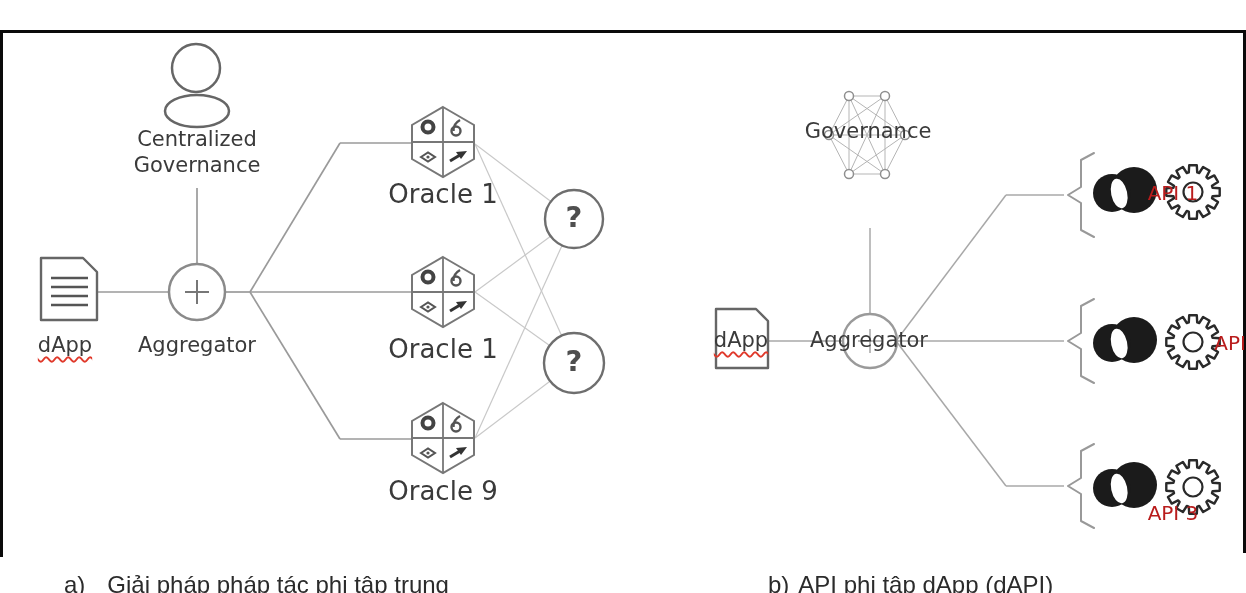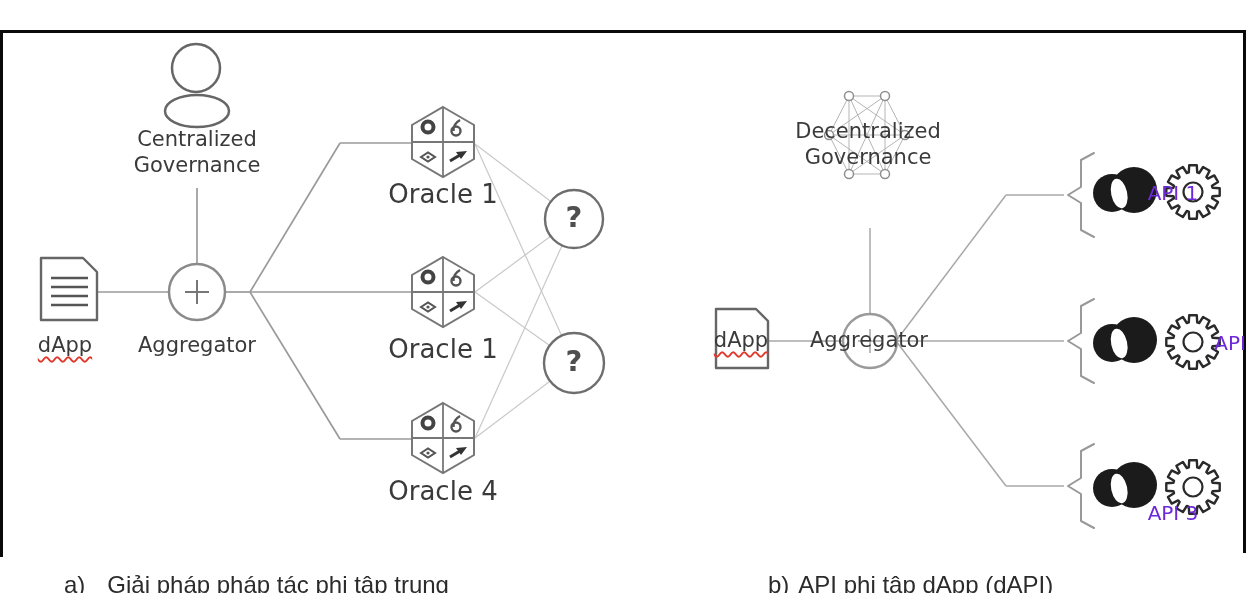--- a/index.html
+++ b/index.html
@@ -10,21 +10,21 @@
   .frame{position:absolute;background:#0a0a0a;}
   svg{position:absolute;left:0;top:0;}
   .lbl{
     position:absolute;color:#3a3a3a;text-align:center;line-height:1.18;
     font-size:26px;white-space:nowrap;
   }
   .lbl.two-line{line-height:1.22;font-size:21px;}
   .qmark{
     position:absolute;color:#4f4f4f;font-size:29px;font-weight:bold;text-align:center;
   }
-  .api-lbl{position:absolute;color:#6d28d9;font-size:20px;text-align:center;z-index:5;}
+  .api-lbl{position:absolute;color:#b91c1c;font-size:20px;text-align:center;z-index:5;}
   .squiggle{
     text-decoration-line:underline;text-decoration-style:wavy;
     text-decoration-color:#e0392b;text-decoration-thickness:2px;text-underline-offset:4px;
   }
   .caption{
     position:absolute;display:flex;color:#2b2b2b;font-size:24px;
     font-family:"Liberation Sans",sans-serif;white-space:nowrap;
   }
   .caption .cap-num{margin-right:22px;}
   .caption.cap-b .cap-num{margin-right:9px;}
@@ -195,32 +195,31 @@
   </div>
 
   <div class="lbl" style="left:15px;top:303px;width:100px;font-size:21px;">
     <span class="squiggle">dApp</span>
   </div>
 
   <div class="lbl" style="left:117px;top:303px;width:160px;font-size:21px;">Aggregator</div>
 
   <div class="lbl" style="left:383px;top:149px;width:120px;">Oracle 1</div>
   <div class="lbl" style="left:383px;top:304px;width:120px;">Oracle 1</div>
-  <div class="lbl" style="left:383px;top:446px;width:120px;">Oracle 4</div>
+  <div class="lbl" style="left:383px;top:446px;width:120px;">Oracle 9</div>
 
   <div class="qmark" style="left:554px;top:170px;width:40px;">?</div>
   <div class="qmark" style="left:554px;top:314px;width:40px;">?</div>
 
   <div class="caption" style="left:64px;top:541px;">
     <span class="cap-num">a)</span>
     <span>Giải pháp pháp tác phi tập trung</span>
   </div>
 
   <div class="lbl two-line" style="left:778px;top:89px;width:180px;">
-    <div>Decentralized</div>
     <div>Governance</div>
   </div>
 
   <div class="lbl" style="left:691px;top:298px;width:100px;font-size:21px;">
     <span class="squiggle">dApp</span>
   </div>
 
   <div class="lbl" style="left:789px;top:298px;width:160px;font-size:21px;">Aggregator</div>
 
   <div class="api-lbl" style="left:1123px;top:151px;width:100px;">API 1</div>

